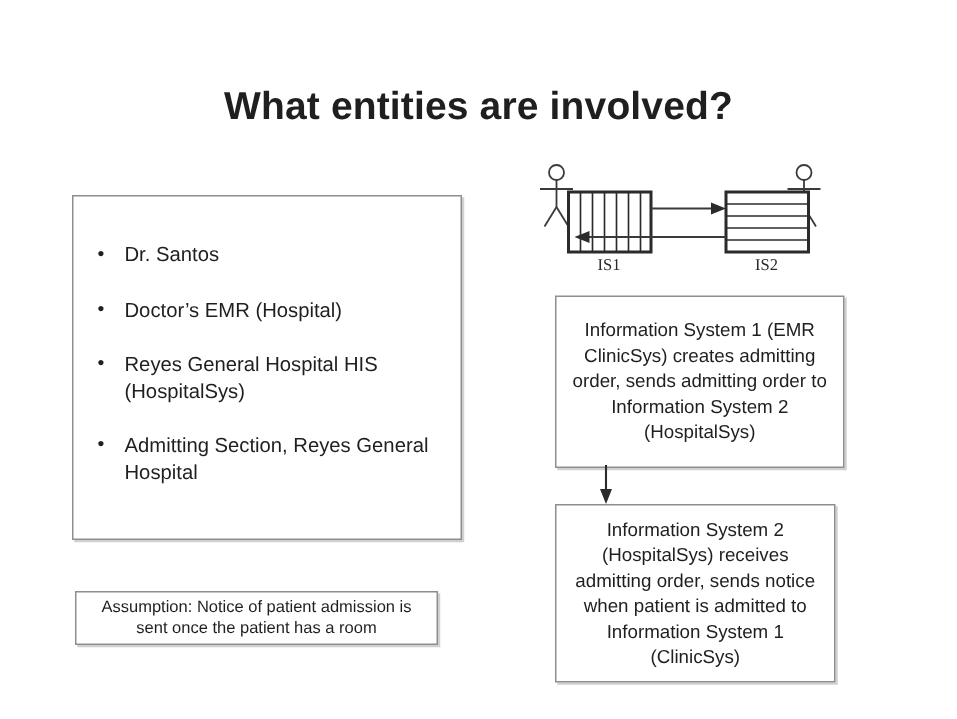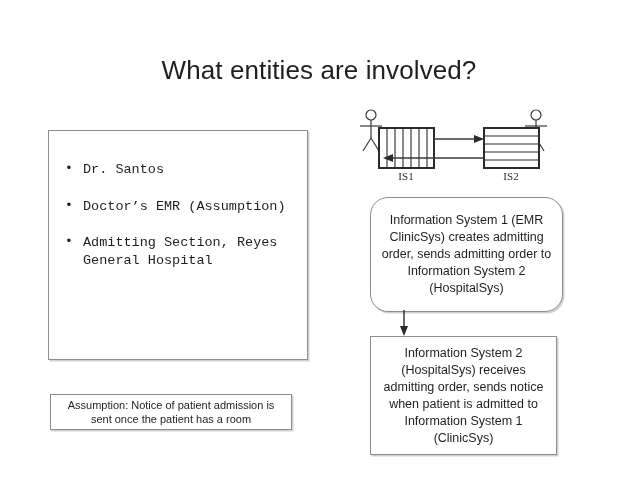--- a/index.html
+++ b/index.html
@@ -17,42 +17,41 @@
   }
 
   
   .slide-title {
     position: absolute;
     left: 0;
     top: 55px;
     width: 638px;
     text-align: center;
     font-size: 26px;
-    font-weight: 400;
+    font-weight: 700;
     color: #1f1f1f;
     letter-spacing: 0.1px;
   }
 
   
   .entities-box {
     position: absolute;
     left: 48px;
     top: 130px;
     width: 260px;
     height: 230px;
     border: 1px solid #8e8e8e;
     box-sizing: border-box;
     background: #ffffff;
     box-shadow: 1.5px 1.5px 0 rgba(150,150,150,0.45);
   }
   .entities-list {
     list-style: none;
     margin: 0;
     padding: 30px 12px 0 14px;
-    font-family: Liberation Mono, monospace;
   }
   .entities-list li {
     position: relative;
     padding-left: 20px;
     margin-bottom: 19px;
     font-size: 13.5px;
     line-height: 17.5px;
     color: #1f1f1f;
   }
   .entities-list li::before {
@@ -113,21 +112,20 @@
     font-size: 12.5px;
     line-height: 17px;
     color: #1f1f1f;
     padding: 0 8px;
   }
   #desc-box-1 {
     left: 370px;
     top: 197px;
     width: 193px;
     height: 115px;
-    border-radius: 18px;
   }
   #desc-box-2 {
     left: 370px;
     top: 336px;
     width: 187px;
     height: 119px;
   }
 
   
   .connector {
@@ -139,21 +137,22 @@
   }
 </style>
 </head>
 <body>
 
 <div class="slide-title">What entities are involved?</div>
 
 <div class="entities-box">
   <ul class="entities-list">
     <li>Dr. Santos</li>
-    <li>Doctor’s EMR (Assumption)</li>
+    <li>Doctor’s EMR (Hospital)</li>
+    <li>Reyes General Hospital HIS (HospitalSys)</li>
     <li>Admitting Section, Reyes General Hospital</li>
   </ul>
 </div>
 
 <div class="assumption-box">
   <span class="assumption-text">Assumption: Notice of patient admission is sent once the patient has a room</span>
 </div>
 
 <div class="sys-diagram">
   <svg width="205" height="80" viewBox="0 0 205 80" xmlns="http://www.w3.org/2000/svg">

